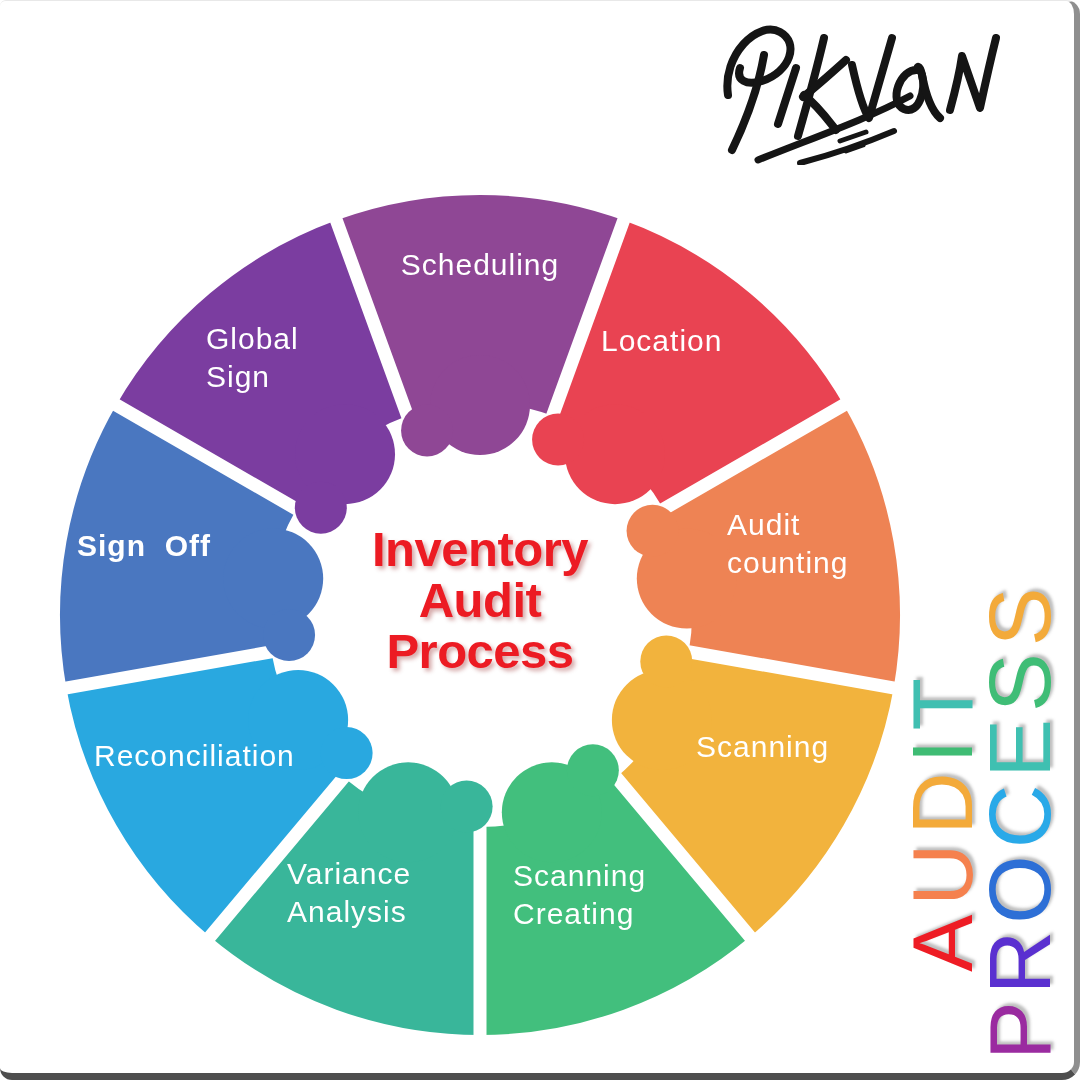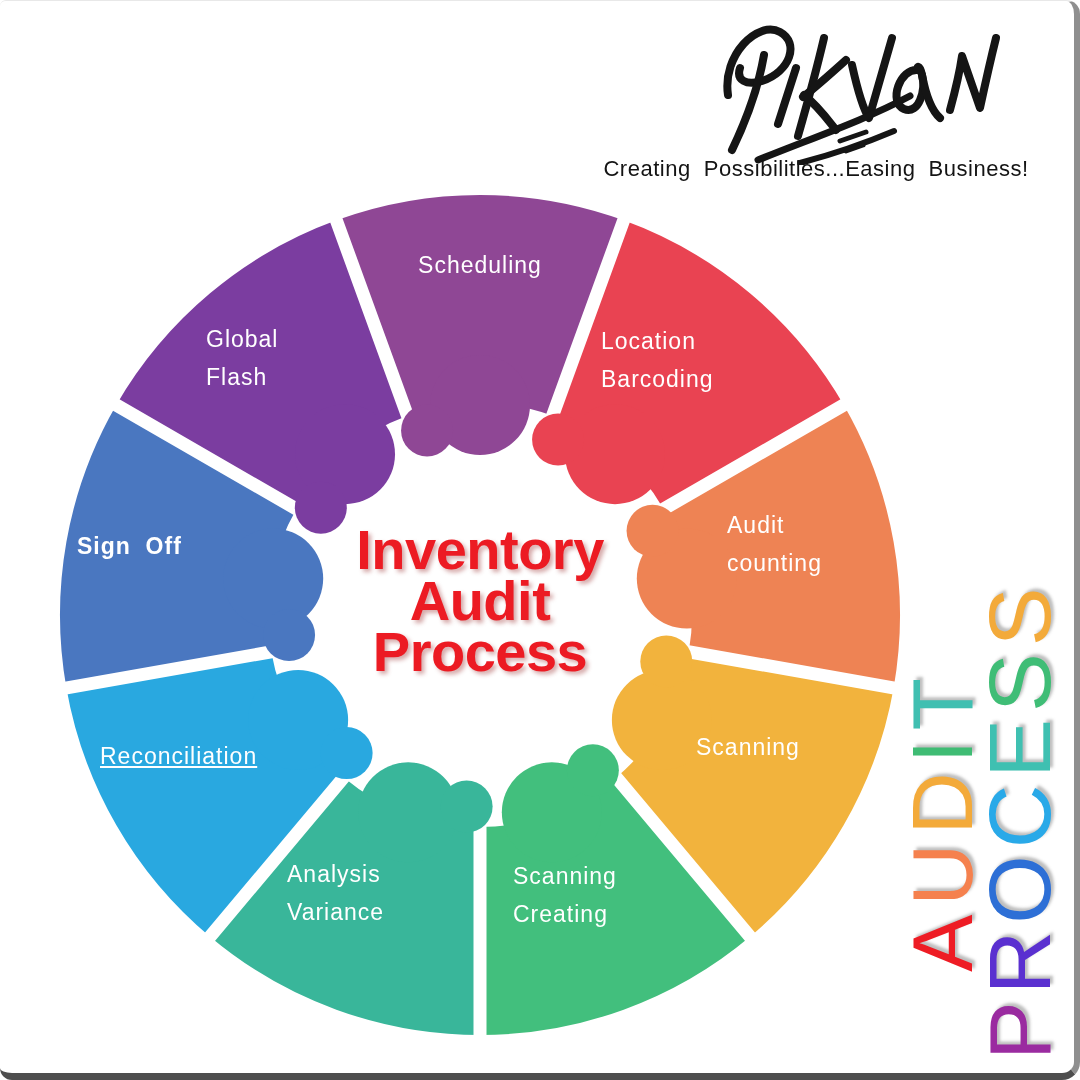--- a/index.html
+++ b/index.html
@@ -17,36 +17,36 @@
   
   .signature{position:absolute;left:700px;top:10px;z-index:5;}
   .tagline{
     position:absolute;left:552px;top:156px;width:528px;z-index:5;
     font-size:22px;color:#141414;text-align:center;white-space:pre;letter-spacing:.5px;
   }
   
   .wheel-svg{position:absolute;left:0;top:0;z-index:1;}
   
   .seg-label{
-    position:absolute;z-index:10;color:#ffffff;font-size:23px;line-height:38px;
+    position:absolute;z-index:10;color:#ffffff;font-size:30px;line-height:38px;
     letter-spacing:1px;white-space:pre;
   }
   .lbl-0{left:388px;top:246px;width:184px;text-align:center;}
   .lbl-1{left:601px;top:322px;}
   .lbl-2{left:727px;top:506px;}
   .lbl-3{left:696px;top:728px;}
   .lbl-4{left:513px;top:857px;}
   .lbl-5{left:287px;top:855px;}
-  .lbl-6{left:100px;top:737px;text-decoration:underline;}
+  .lbl-6{left:94px;top:737px;}
   .lbl-7{left:77px;top:527px;font-weight:bold;}
   .lbl-8{left:206px;top:320px;}
   
   .hub-title{
     position:absolute;left:320px;top:524px;width:320px;z-index:12;text-align:center;
-    font-weight:bold;font-size:56px;line-height:51px;letter-spacing:-.5px;
+    font-weight:bold;font-size:49px;line-height:51px;letter-spacing:-.5px;
     text-shadow:3px 3px 4px rgba(150,40,40,.40);
   }
   
   .vword{
     position:absolute;z-index:6;white-space:nowrap;line-height:1;
     transform-origin:0 0;transform:rotate(-90deg);
     text-shadow:3px 3px 3px rgba(110,110,110,.45);
   }
   .vword-audit{left:899px;top:972px;font-size:86px;letter-spacing:9px;}
   .vword-process{left:976px;top:1060px;font-size:88px;letter-spacing:7px;}
@@ -66,21 +66,20 @@
     <path stroke-width="8" d="M152,55 C158,82 163,99 169,108 L192,28"></path>
     <path stroke-width="8" d="M218,60 C200,58 188,92 204,99 C219,105 226,80 222,65 C220,54 216,56 218,60"></path>
     <path stroke-width="8" d="M222,65 C226,86 232,101 240,108"></path>
     <path stroke-width="8" d="M250,100 C256,78 260,60 262,46 L280,98 C286,70 290,52 296,28"></path>
     <path stroke-width="7" d="M58,150 C115,127 165,110 210,86"></path>
     <path stroke-width="6" d="M100,153 C138,143 168,132 194,121"></path>
     <path stroke-width="5" d="M140,131 L166,122"></path>
     <path stroke-width="5" d="M146,141 L163,135"></path>
   </svg>
 
-  <div class="tagline">Creating  Possibilities...Easing  Business!</div>
 
   <svg class="wheel-svg" id="wheel" width="1080" height="1080" viewBox="0 0 1080 1080">
       <path d="M336.3515398032191 220.32909926991846 A420 420 0 0 1 623.6484601967809 220.32909926991852 L552.5082703850418 415.78516439338745 A212 212 0 0 0 407.4917296149582 415.7851643933874 Z" fill="#8f4795"></path>
       <circle cx="480" cy="405" r="50" fill="#8f4795"></circle>
       <path d="M623.6484601967809 220.32909926991852 A420 420 0 0 1 843.7306695894642 405 L663.5973856023011 509 A212 212 0 0 0 552.5082703850418 415.78516439338745 Z" fill="#e94352"></path>
       <circle cx="614.9853980341733" cy="454.1306669450146" r="50" fill="#e94352"></circle>
       <path d="M843.7306695894642 405 A420 420 0 0 1 893.6192562651274 687.9322346201108 L688.7792436385881 651.8134136653892 A212 212 0 0 0 663.5973856023011 509 Z" fill="#ee8354"></path>
       <circle cx="686.8096281325637" cy="578.5338826899447" r="50" fill="#ee8354"></circle>
       <path d="M893.6192562651274 687.9322346201108 A420 420 0 0 1 749.9707960683465 936.7386661099708 L616.2709732535463 777.4014219412234 A212 212 0 0 0 688.7792436385881 651.8134136653892 Z" fill="#f2b33d"></path>
       <circle cx="661.8653347947321" cy="720" r="50" fill="#f2b33d"></circle>
@@ -110,28 +109,28 @@
       <circle cx="592.8547684401549" cy="770.33126291999" r="26" fill="#42bf7d"></circle>
       <circle cx="466.60675704112793" cy="806.5322976498862" r="26" fill="#39b69a"></circle>
       <circle cx="346.6255928718726" cy="753.1132416650211" r="26" fill="#29a8e0"></circle>
       <circle cx="289.05179608929154" cy="635.0694649473895" r="26" fill="#4a77c0"></circle>
       <circle cx="320.824786069432" cy="507.63496253361666" r="26" fill="#7b3da0"></circle>
       <circle cx="480" cy="610" r="150" fill="#ffffff"></circle>
     </svg>
 
   <div id="labels">
       <div class="seg-label lbl-0"><div>Scheduling</div></div>
-      <div class="seg-label lbl-1"><div>Location</div><div>Barcoding</div></div>
+      <div class="seg-label lbl-1"><div>Location</div></div>
       <div class="seg-label lbl-2"><div>Audit</div><div>counting</div></div>
       <div class="seg-label lbl-3"><div>Scanning</div></div>
       <div class="seg-label lbl-4"><div>Scanning</div><div>Creating</div></div>
-      <div class="seg-label lbl-5"><div>Analysis</div><div>Variance</div></div>
+      <div class="seg-label lbl-5"><div>Variance</div><div>Analysis</div></div>
       <div class="seg-label lbl-6"><div>Reconciliation</div></div>
       <div class="seg-label lbl-7"><div>Sign  Off</div></div>
-      <div class="seg-label lbl-8"><div>Global</div><div>Flash</div></div>
+      <div class="seg-label lbl-8"><div>Global</div><div>Sign</div></div>
     </div>
 
   <div class="hub-title" id="hub-title" style="color: rgb(236, 27, 35);">
       <div>Inventory</div>
       <div>Audit</div>
       <div>Process</div>
     </div>
 
   <div id="vwords">
       <div class="vword vword-audit"><span style="color: rgb(238, 28, 36);">A</span><span style="color: rgb(245, 129, 78);">U</span><span style="color: rgb(243, 170, 58);">D</span><span style="color: rgb(63, 188, 116);">I</span><span style="color: rgb(64, 191, 177);">T</span></div>

